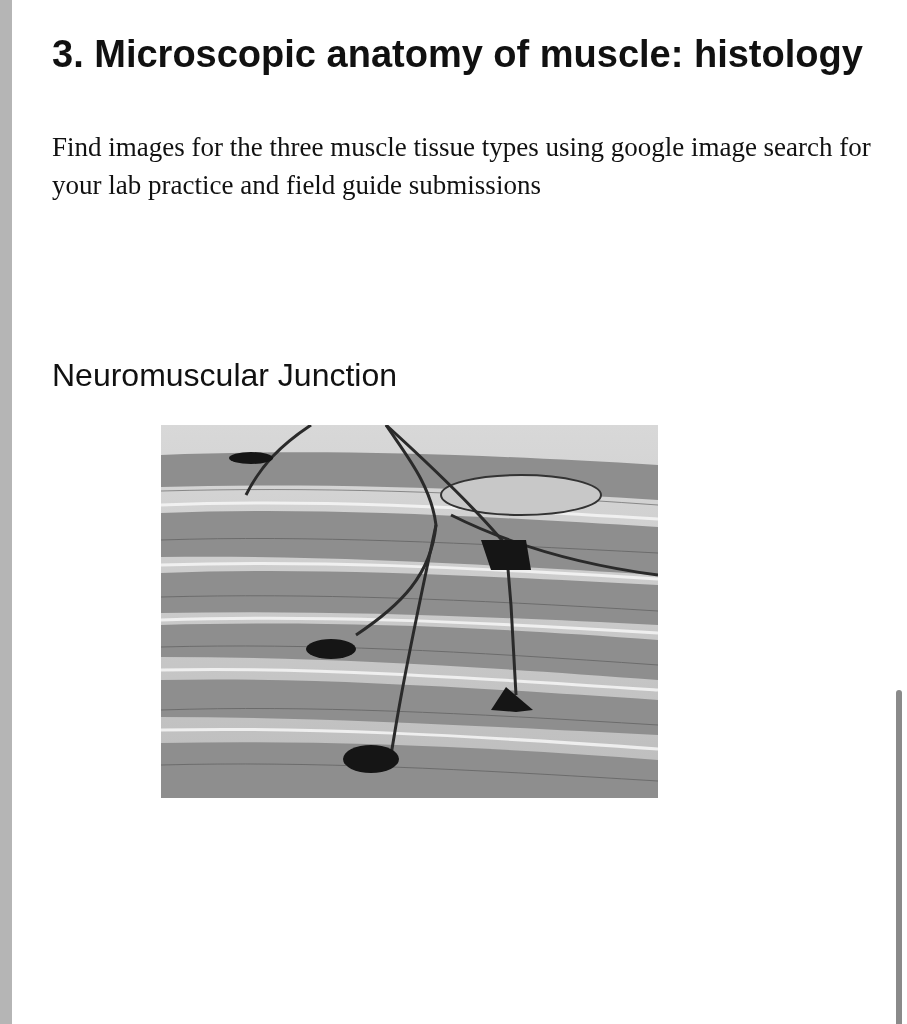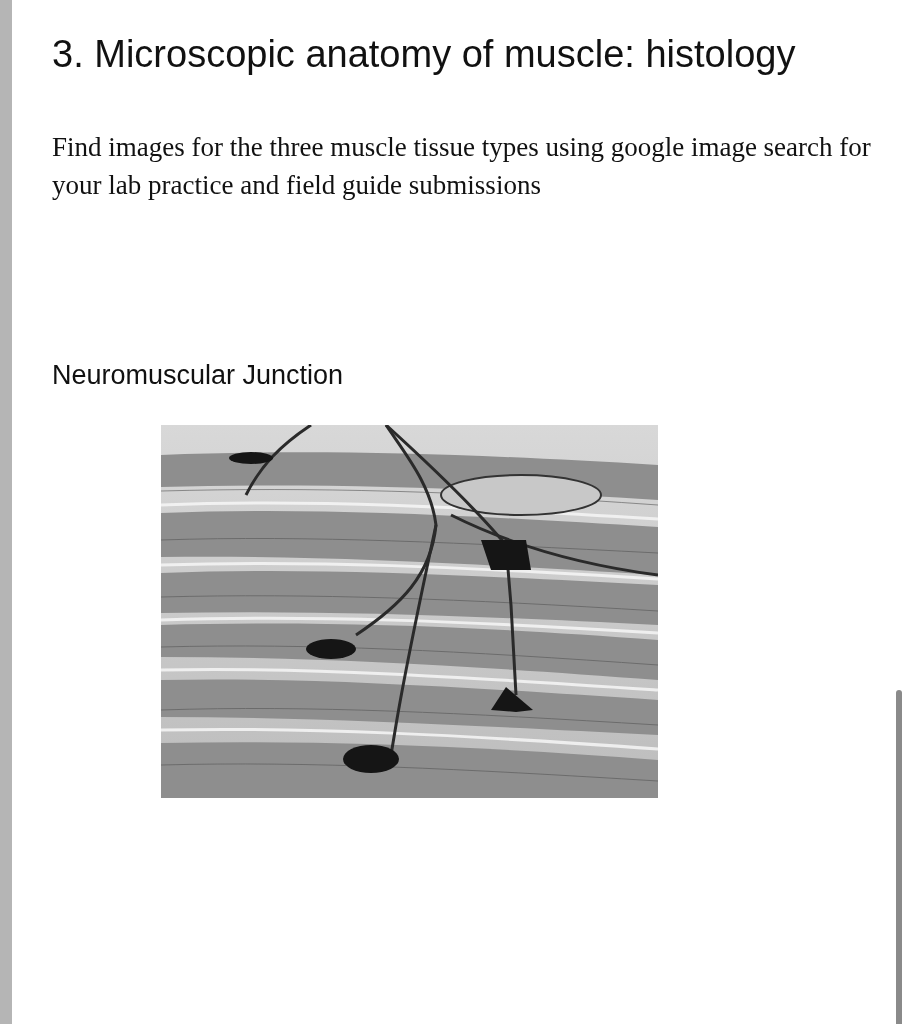--- a/index.html
+++ b/index.html
@@ -2,23 +2,23 @@
 <html><head>
 <meta charset="utf-8">
 <style>
   html, body { margin: 0; padding: 0; }
   body {
     width: 907px; height: 1024px; overflow: hidden;
     background: #ffffff; position: relative;
     font-family: "Liberation Sans", sans-serif; color: #111;
   }
   .left-bar { position: absolute; left: 0; top: 0; width: 12px; height: 1024px; background: #b5b5b5; }
-  .title { position: absolute; left: 52px; top: 30px; font-size: 38px; line-height: 48px; margin: 0; font-weight: normal; white-space: nowrap; }
+  .title { position: absolute; left: 52px; top: 30px; font-size: 38px; line-height: 48px; margin: 0; font-weight: bold; white-space: nowrap; }
   .para { position: absolute; left: 52px; top: 128px; width: 830px; font-size: 27px; line-height: 38px; margin: 0; font-family: Liberation Serif, serif; }
-  .label { position: absolute; left: 52px; top: 357px; font-size: 27px; line-height: 36px; margin: 0; }
+  .label { position: absolute; left: 52px; top: 357px; font-size: 32px; line-height: 36px; margin: 0; }
   .figure { position: absolute; left: 161px; top: 425px; width: 497px; height: 373px; overflow: hidden; background: #9a9a9a; }
   .figure svg { display: block; }
   .scroll-thumb { position: absolute; left: 896px; top: 690px; width: 6px; height: 334px; background: #8a8a8a; border-radius: 3px 3px 0 0; }
 </style>
 </head>
 <body>
 
 <div class="left-bar"></div>
 
 <h1 class="title">3. Microscopic anatomy of muscle: histology</h1>

